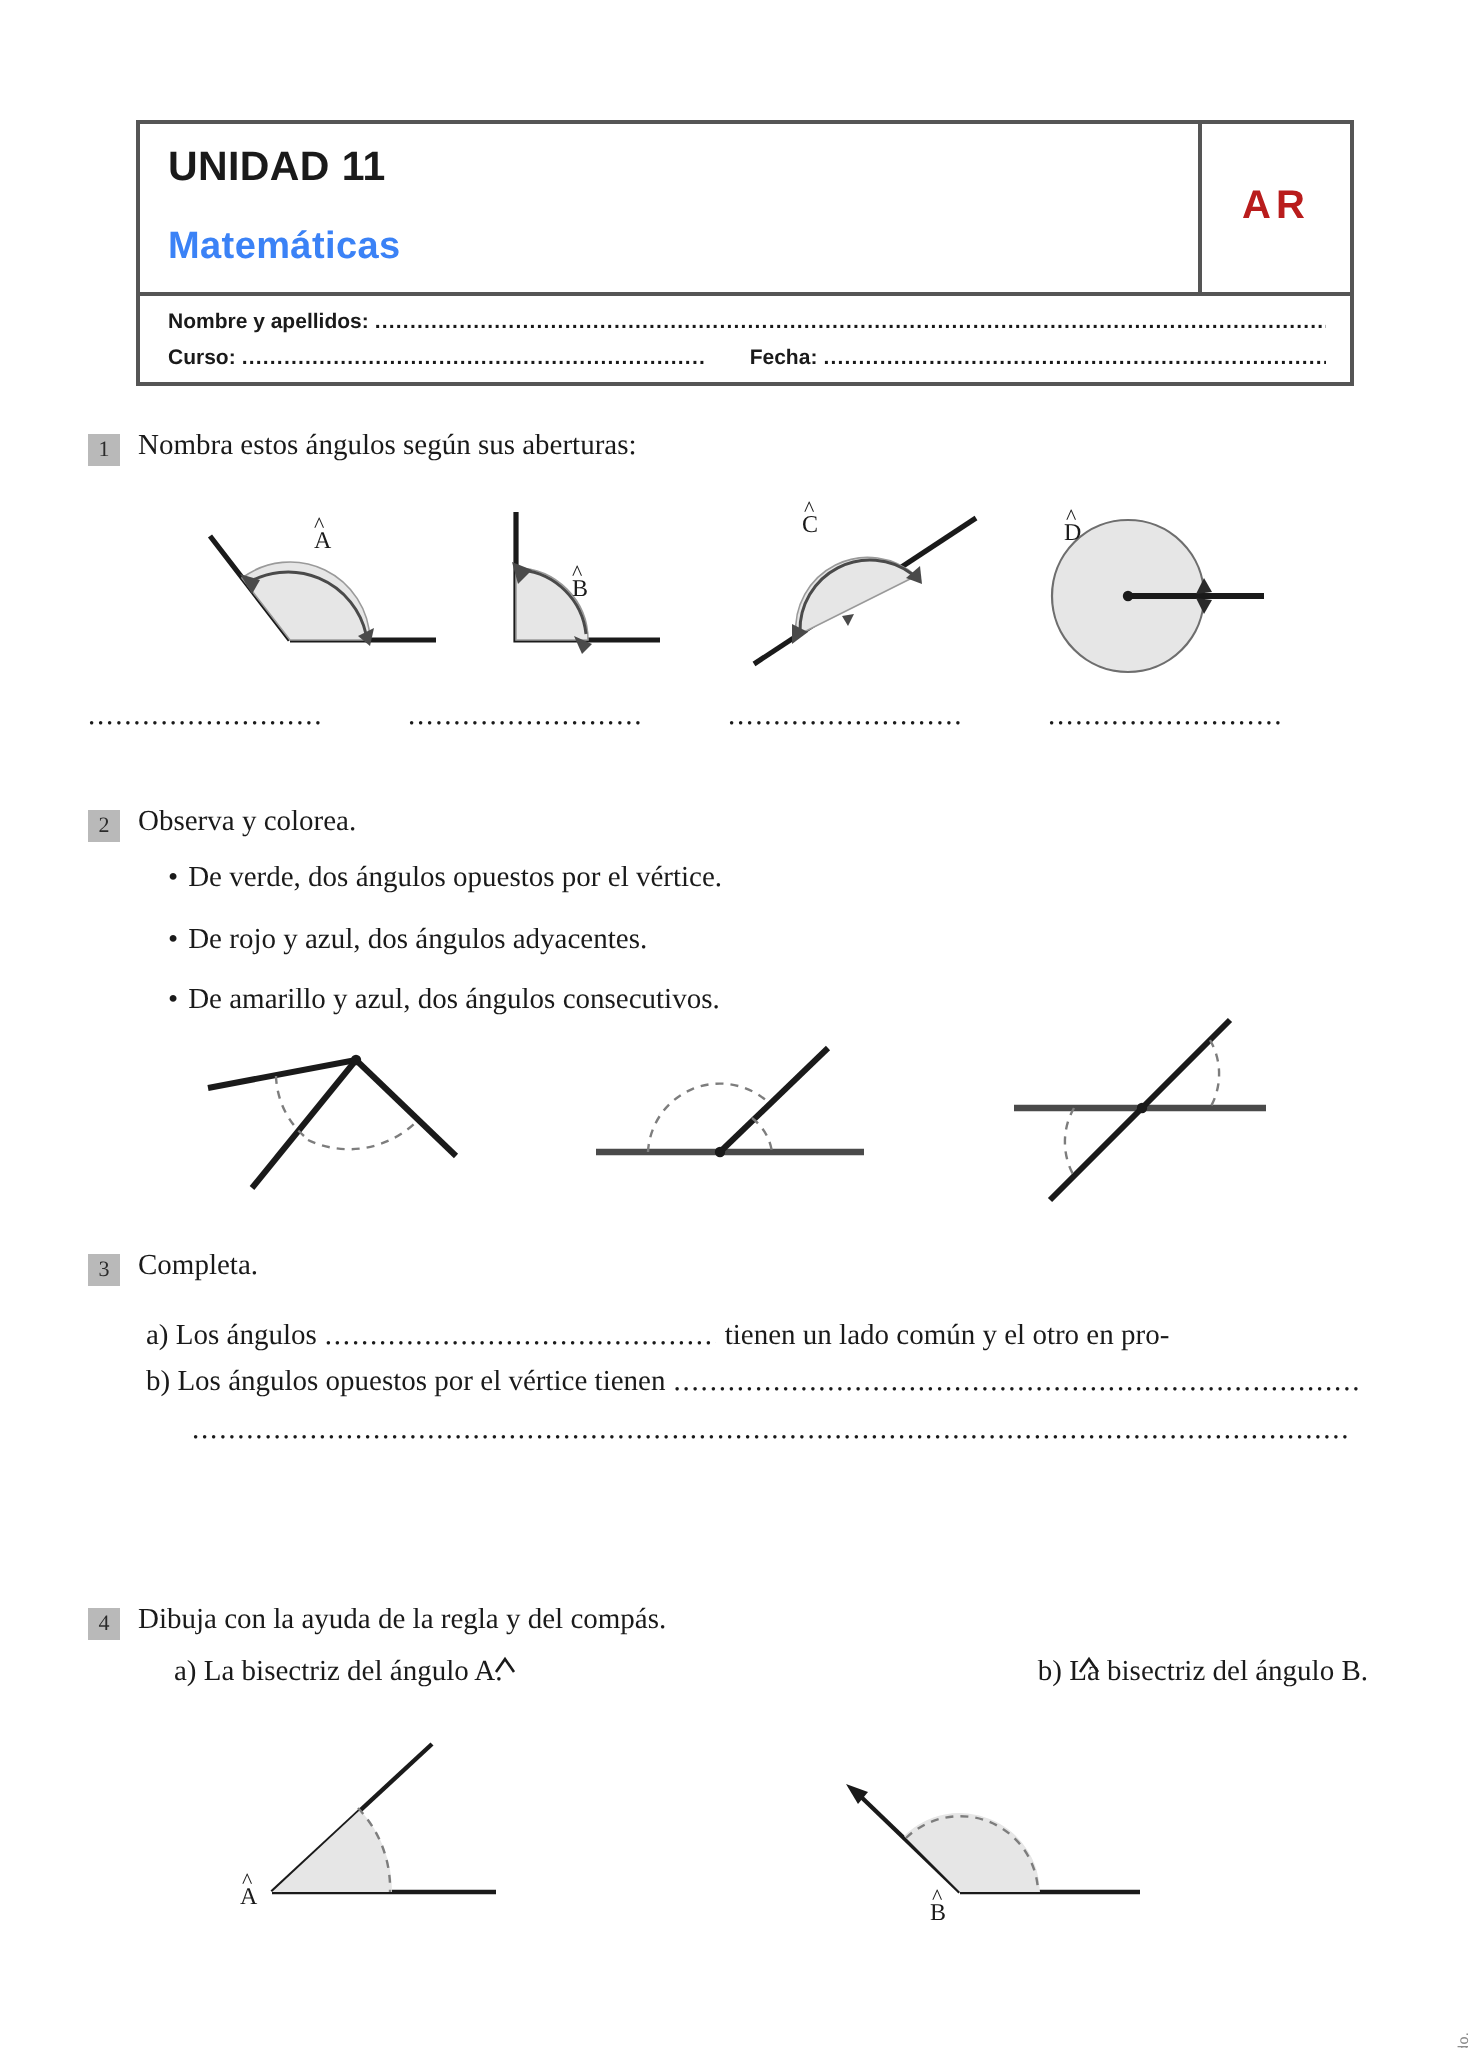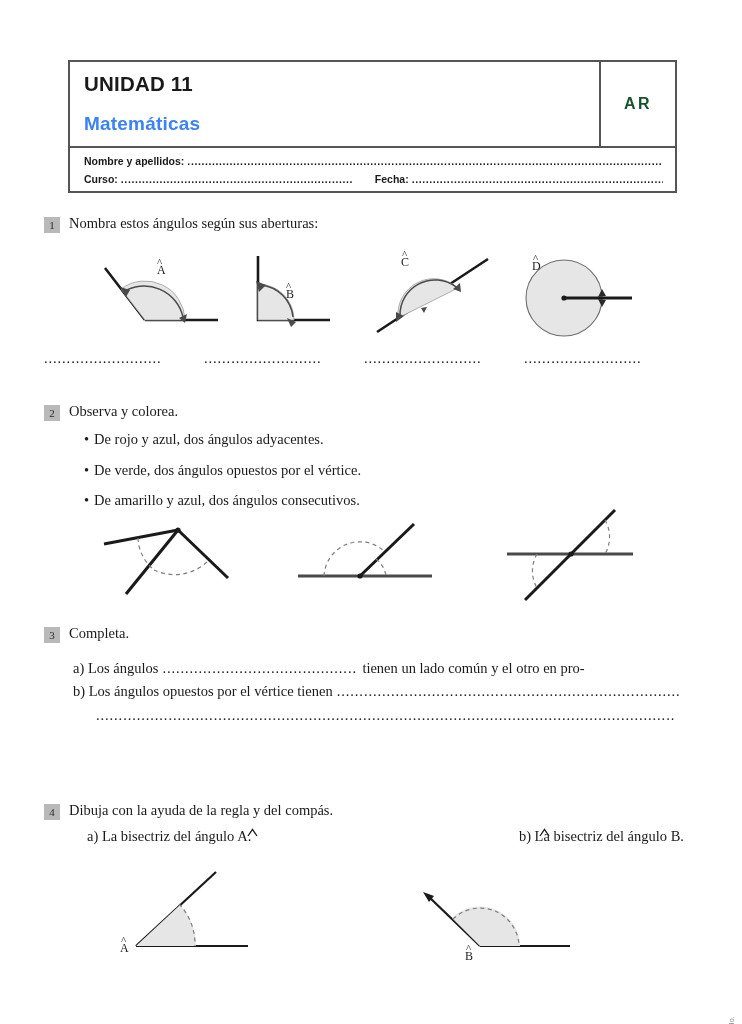--- a/index.html
+++ b/index.html
@@ -56,23 +56,23 @@
   }
   .header-code-cell {
     width: 74px;
     display: flex;
     align-items: center;
     justify-content: center;
   }
   .code-text {
     font-family: "Liberation Sans", sans-serif;
     font-weight: bold;
-    font-size: 16px;
+    font-size: 20px;
     letter-spacing: 2.5px;
-    color: #14532d;
+    color: #b91c1c;
   }
   .header-fields {
     padding: 7px 12px 4px 14px;
   }
   .field-row {
     display: flex;
     align-items: baseline;
     font-family: "Liberation Sans", sans-serif;
     font-size: 10.5px;
     font-weight: bold;
@@ -313,24 +313,24 @@
     </div>
   </div>
 
   <div class="exercise" style="top:402px">
     <div class="ex-head">
       <span class="ex-num">2</span>
       <span class="ex-title">Observa y colorea.</span>
     </div>
     <div class="bullets">
       <div class="bullet">
+        <span class="dot">•</span><span>De verde, dos ángulos opuestos por el vértice.</span>
+      </div>
+      <div class="bullet">
         <span class="dot">•</span><span>De rojo y azul, dos ángulos adyacentes.</span>
-      </div>
-      <div class="bullet">
-        <span class="dot">•</span><span>De verde, dos ángulos opuestos por el vértice.</span>
       </div>
       <div class="bullet">
         <span class="dot">•</span><span>De amarillo y azul, dos ángulos consecutivos.</span>
       </div>
     </div>
   </div>
 
   <div class="fig" style="left:96px; top:512px">
     <svg width="150" height="95" viewBox="0 0 150 95">
       <path d="M 8 32 L 82 18" fill="none" stroke="#1a1a1a" stroke-width="3"></path>

